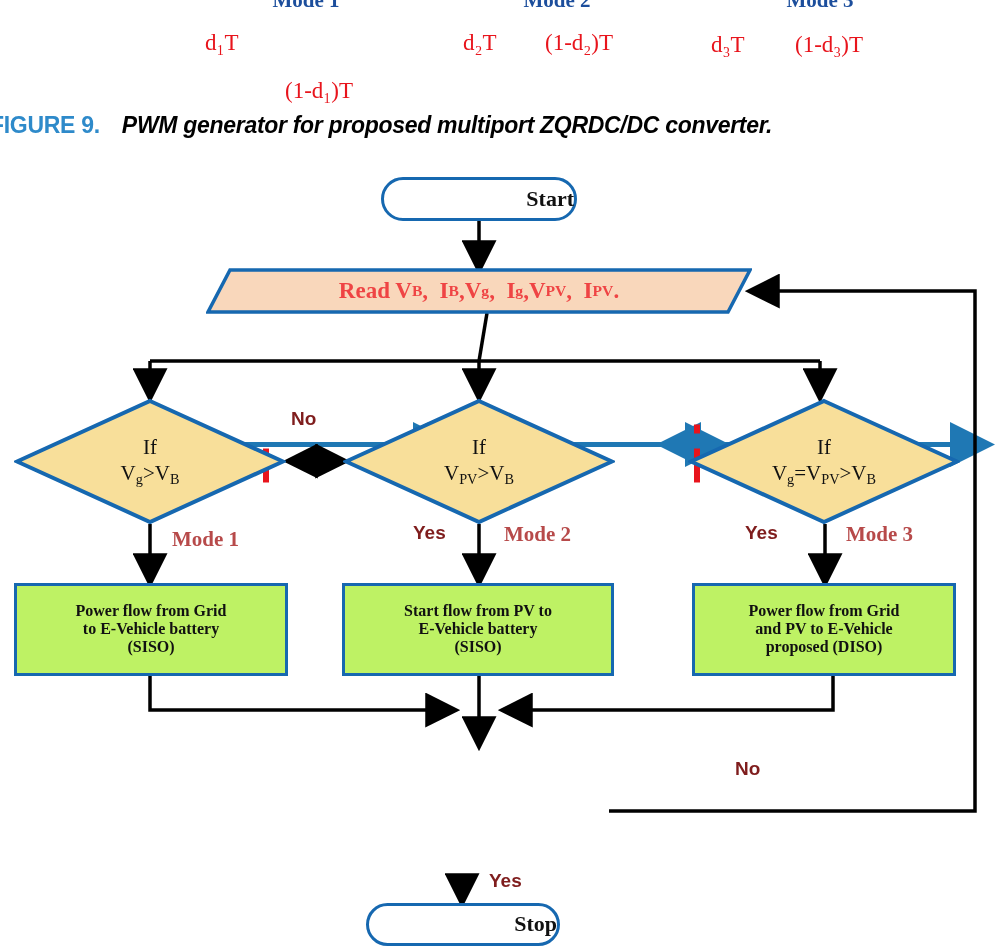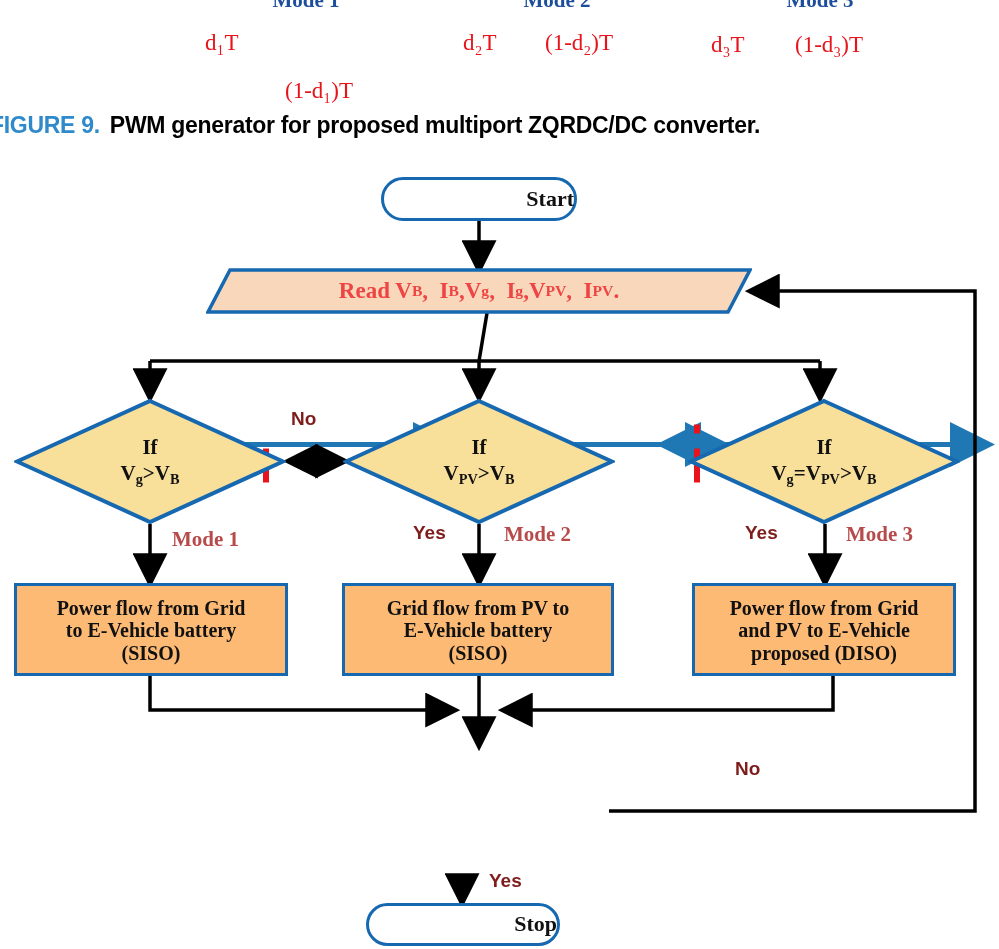--- a/index.html
+++ b/index.html
@@ -77,23 +77,23 @@
     line-height: 1.12;
   }
   .terminator {
     border: 3px solid #1668B0;
     border-radius: 30px;
     background: #ffffff;
     font-size: 22px;
   }
   .process {
     border: 3px solid #1668B0;
-    background: #fdba74;
-    font-size: 20px;
-    padding: 9px 4px;
+    background: #bef264;
+    font-size: 16px;
+    padding: 17px 4px;
   }
   .parallelogram-wrap {
     position: absolute;
   }
   .parallelogram-wrap .plabel {
     position: absolute;
     left: 0; top: 0;
     width: 100%;
     height: 100%;
     display: flex;
@@ -109,21 +109,21 @@
   .diamond-wrap .dlabel {
     position: absolute;
     left: 0; top: 0;
     width: 100%;
     height: 100%;
     display: flex;
     flex-direction: column;
     align-items: center;
     justify-content: center;
     font-family: "Liberation Serif", serif;
-    font-weight: bold;
+    font-weight: normal;
     font-size: 21px;
     color: #111111;
     line-height: 1.2;
     white-space: nowrap;
   }
   sub { font-size: 0.68em; vertical-align: -0.28em; }
 
   
   .edge-label {
     position: absolute;
@@ -194,21 +194,21 @@
     <div class="tick-label" style="left:205px; top:30px;">d₁T</div>
     <div class="tick-label" style="left:285px; top:30px;margin-top:48px;">(1-d₁)T</div>
     <div class="tick-label" style="left:463px; top:30px;">d₂T</div>
     <div class="tick-label" style="left:545px; top:30px;">(1-d₂)T</div>
     <div class="tick-label" style="left:711px; top:32px;">d₃T</div>
     <div class="tick-label" style="left:795px; top:32px;">(1-d₃)T</div>
   </div>
 
   <div class="caption">
     <span class="fig-no">FIGURE 9.</span>
-    <span style="margin-left:4px;">PWM generator for proposed multiport ZQRDC/DC converter.</span>
+    <span style="margin-left:16px;font-style:italic;">PWM generator for proposed multiport ZQRDC/DC converter.</span>
   </div>
 
   <svg class="layer" viewBox="0 0 999 949">
     <defs>
       <marker id="blkArrow" markerWidth="10" markerHeight="10" refX="8.5" refY="5" orient="auto">
         <path d="M0,0 L10,5 L0,10 z" fill="#000000"></path>
       </marker>
       <marker id="blkArrowStart" markerWidth="10" markerHeight="10" refX="1.5" refY="5" orient="auto">
         <path d="M10,0 L0,5 L10,10 z" fill="#000000"></path>
       </marker>
@@ -290,21 +290,21 @@
   <div class="edge-label" style="left:745px; top:522px;">Yes</div>
   <div class="mode-label" style="left:846px; top:522px;">Mode 3</div>
 
   <div class="node process" style="left:14px; top:583px; width:274px; height:93px; flex-direction:column;">
     <span>Power flow from Grid</span>
     <span>to E-Vehicle battery</span>
     <span>(SISO)</span>
   </div>
 
   <div class="node process" style="left:342px; top:583px; width:272px; height:93px; flex-direction:column;">
-    <span>Grid flow from PV to</span>
+    <span>Start flow from PV to</span>
     <span>E-Vehicle battery</span>
     <span>(SISO)</span>
   </div>
 
   <div class="node process" style="left:692px; top:583px; width:264px; height:93px; flex-direction:column;">
     <span>Power flow from Grid</span>
     <span>and PV to E-Vehicle</span>
     <span>proposed (DISO)</span>
   </div>
 

